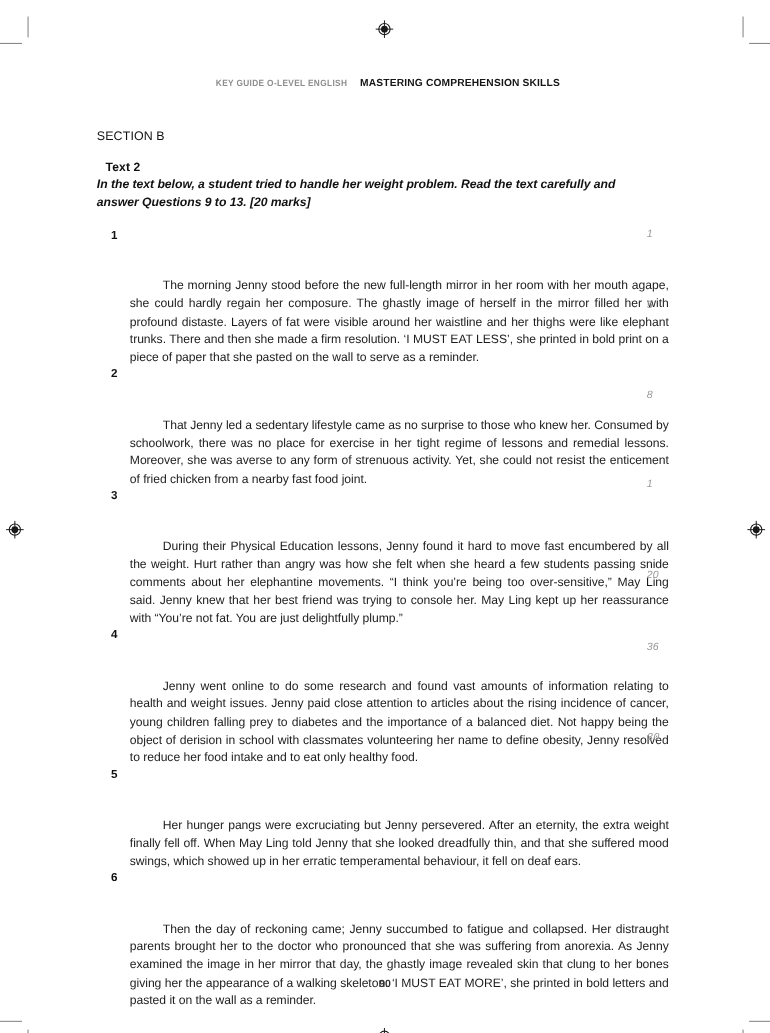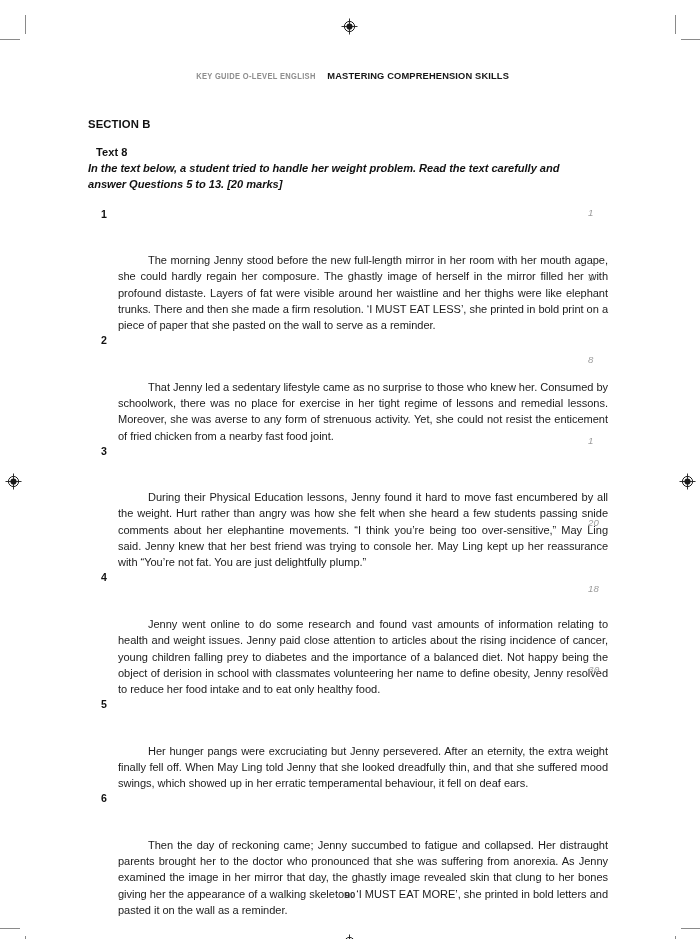--- a/index.html
+++ b/index.html
@@ -80,21 +80,21 @@
     color: #161616;
     display: inline-block;
     margin-left: 2px;
   }
 
   .section-label {
     position: absolute;
     left: 88px;
     top: 103px;
     font-size: 11.3px;
-    font-weight: 700;
+    font-weight: 400;
     letter-spacing: 0.1px;
     color: #111;
   }
 
   .text-label {
     position: absolute;
     left: 96px;
     top: 131px;
     font-size: 11px;
     font-weight: 700;
@@ -225,22 +225,22 @@
       <line x1="0.5" y1="8.5" x2="16.5" y2="8.5" stroke="#1a1a1a" stroke-width="0.9"></line>
     </svg>
   </div>
 
   <div class="running-head">
     <span class="rh-light">KEY GUIDE O-LEVEL ENGLISH</span>
     <span class="rh-bold">MASTERING COMPREHENSION SKILLS</span>
   </div>
 
   <div class="section-label">SECTION B</div>
-  <div class="text-label">Text 8</div>
-  <div class="instructions">In the text below, a student tried to handle her weight problem. Read the text carefully and answer Questions 5 to 13. [20 marks]</div>
+  <div class="text-label">Text 2</div>
+  <div class="instructions">In the text below, a student tried to handle her weight problem. Read the text carefully and answer Questions 9 to 13. [20 marks]</div>
 
   <div class="passage" id="passage-root">
       <div class="para">
         <div class="para-num">1</div>
         <div class="para-body"><span class="indent"></span>The morning Jenny stood before the new full-length mirror in her room with her mouth agape, she could hardly regain her composure. The ghastly image of herself in the mirror filled her with profound distaste. Layers of fat were visible around her waistline and her thighs were like elephant trunks. There and then she made a firm resolution. ‘I MUST EAT LESS’, she printed in bold print on a piece of paper that she pasted on the wall to serve as a reminder.</div>
       </div>
       <div class="para">
         <div class="para-num">2</div>
         <div class="para-body"><span class="indent"></span>That Jenny led a sedentary lifestyle came as no surprise to those who knew her. Consumed by schoolwork, there was no place for exercise in her tight regime of lessons and remedial lessons. Moreover, she was averse to any form of strenuous activity. Yet, she could not resist the enticement of fried chicken from a nearby fast food joint.</div>
       </div>
@@ -261,19 +261,19 @@
         <div class="para-body"><span class="indent"></span>Then the day of reckoning came; Jenny succumbed to fatigue and collapsed. Her distraught parents brought her to the doctor who pronounced that she was suffering from anorexia. As Jenny examined the image in her mirror that day, the ghastly image revealed skin that clung to her bones giving her the appearance of a walking skeleton. ‘I MUST EAT MORE’, she printed in bold letters and pasted it on the wall as a reminder.</div>
       </div>
     </div>
 
   <div class="line-numbers" id="lnum-root">
       <div class="lnum" style="top: 0px;">1</div>
       <div class="lnum" style="top: 65px;">5</div>
       <div class="lnum" style="top: 147px;">8</div>
       <div class="lnum" style="top: 228px;">1</div>
       <div class="lnum" style="top: 310px;">20</div>
-      <div class="lnum" style="top: 376px;">18</div>
+      <div class="lnum" style="top: 376px;">36</div>
       <div class="lnum" style="top: 458px; font-family: Liberation Mono, monospace;">30</div>
     </div>
 
   <div class="folio">90</div>
 
 </div>
 
 </body></html>

